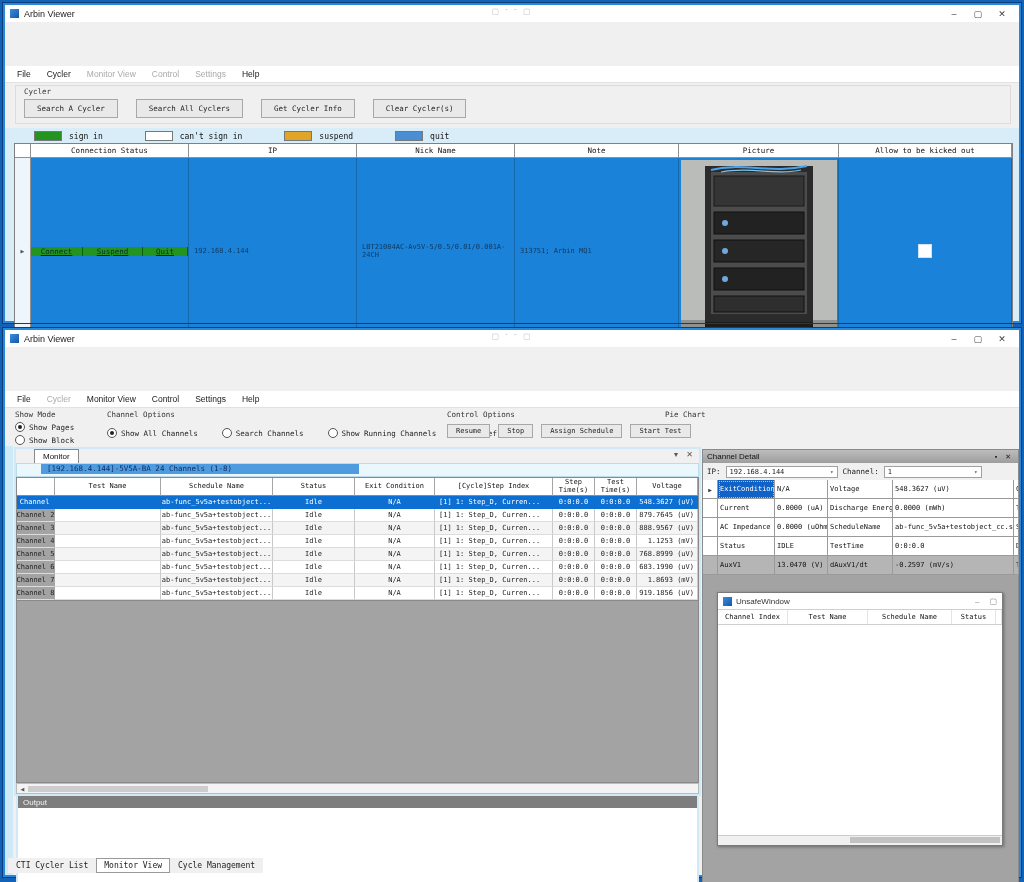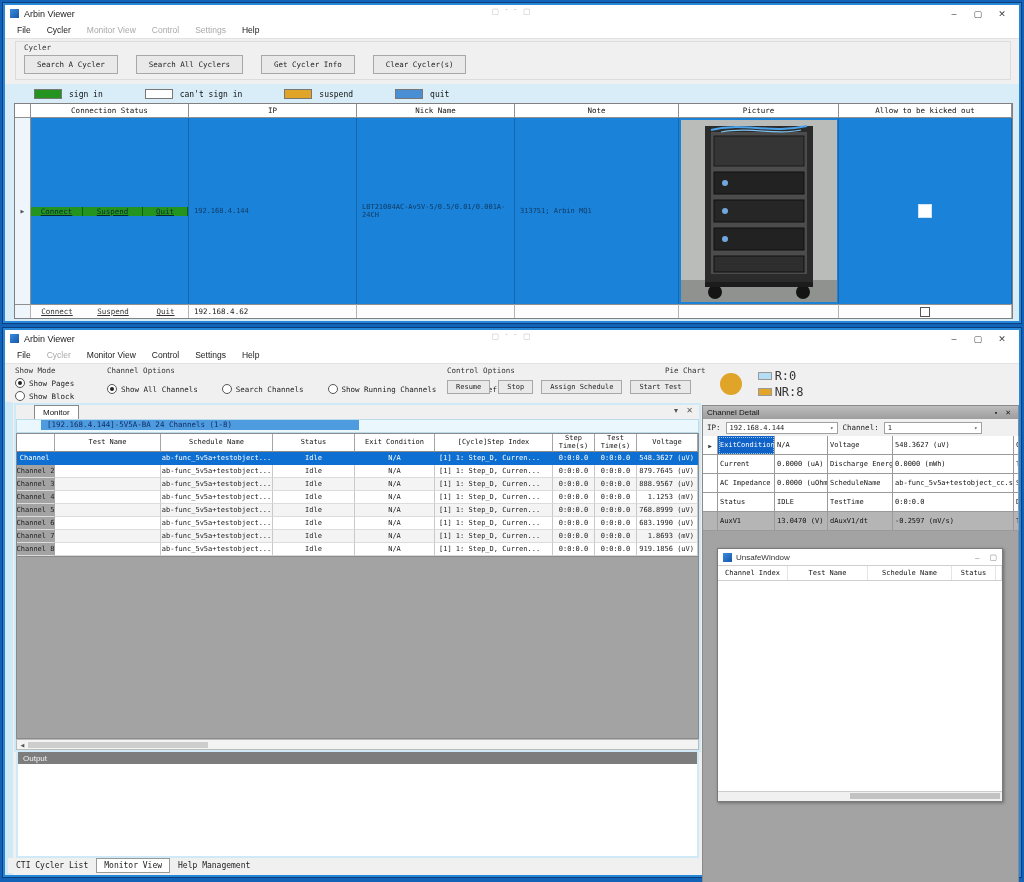--- a/index.html
+++ b/index.html
@@ -7,21 +7,21 @@
   .window{position:absolute;left:3px;width:1018px;background:#f0f0f0;border:2px solid #2787d8;outline:1px solid #0b3e7a;box-sizing:border-box;display:flex;flex-direction:column;}
   #win-top{top:3px;height:320px;}
   #win-bottom{top:328px;height:549px;}
 
   
   .titlebar{height:17px;background:#fff;display:flex;align-items:center;gap:5px;padding:0 5px;font-size:9px;color:#222;position:relative;flex:0 0 auto;}
   .app-icon{width:9px;height:9px;background:linear-gradient(135deg,#3b8de0,#1557a8);flex:0 0 auto;}
   .dock-icons{position:absolute;left:50%;transform:translateX(-50%);top:2px;color:#c3c3c3;font-size:8px;letter-spacing:2px;}
   .win-controls{margin-left:auto;display:flex;}
   .win-btn{width:24px;text-align:center;font-size:9px;color:#444;line-height:16px;}
-  .menubar{height:16px;background:#fff;display:flex;align-items:center;padding:0 4px;font-size:8.5px;border-bottom:1px solid #e2e2e2;flex:0 0 auto;}
+  .menubar{height:16px;background:#fff;display:flex;align-items:center;padding:0 4px;font-size:8.5px;border-bottom:1px solid #e2e2e2;flex:0 0 auto;margin-top:44px;}
   .menu-item{padding:0 8px;color:#1a1a1a;}
   .menu-item.disabled{color:#a9a9a9;}
   .btn{background:#e9e9e9;border:1px solid #a8a8a8;font-family:"DejaVu Sans Mono",monospace;font-size:7.5px;padding:4px 12px;color:#222;white-space:nowrap;}
   .group-label{font-size:7.5px;font-family:"DejaVu Sans Mono",monospace;color:#333;}
 
   
   .cycler-group{margin:2px 8px 4px 10px;border:1px solid #dcdcdc;padding:1px 8px 5px;background:#f0f0f0;}
   .btn-row{display:flex;gap:18px;margin-top:3px;}
   .top-content{flex:1;background:#d8edf8;padding:3px 6px 2px 9px;display:flex;flex-direction:column;min-height:0;}
   .legend{display:flex;align-items:center;height:15px;padding-left:20px;font-size:8px;font-family:"DejaVu Sans Mono",monospace;color:#111;margin-bottom:2px;}
@@ -54,21 +54,21 @@
   .radio{width:8px;height:8px;border:1px solid #555;border-radius:50%;background:#fff;position:relative;flex:0 0 auto;}
   .radio.checked::after{content:'';position:absolute;left:2px;top:2px;width:4px;height:4px;border-radius:50%;background:#222;}
   .opt{display:flex;align-items:center;gap:4px;font-size:7.5px;font-family:"DejaVu Sans Mono",monospace;color:#222;white-space:nowrap;}
   .show-mode{width:92px;}
   .show-mode .opt{margin-top:3px;}
   .chan-opts{width:340px;}
   .chan-row{display:flex;align-items:center;gap:24px;margin-top:9px;}
   .ctrl-opts{width:218px;}
   .ctrl-row{display:flex;gap:8px;margin-top:5px;}
   .ctrl-row .btn{padding:2px 8px;font-size:7px;}
-  .pie-group{display:flex;flex-direction:row;}
+  .pie-group{display:flex;flex-direction:column;gap:28px;}
   .pie-row{display:flex;align-items:center;margin-top:2px;}
   .pie-circle{width:22px;height:22px;border-radius:50%;margin-left:14px;}
   .pie-legend{display:flex;flex-direction:column;gap:2px;margin-left:16px;}
   .pl-item{display:flex;align-items:center;gap:3px;font-size:12px;font-family:"DejaVu Sans Mono",monospace;color:#333;}
   .pl-swatch{width:12px;height:6px;border:1px solid #999;}
 
   
   .main2{flex:1;position:relative;background:#f0f0f0;min-height:0;}
   .main2::before{content:'';position:absolute;left:0;top:0;bottom:0;width:8px;background:#cfe9f7;}
   .monitor-area{position:absolute;left:11px;top:3px;width:683px;height:345px;display:flex;flex-direction:column;box-shadow:0 0 0 2px #cfe9f7;background:#f0f0f0;}
@@ -625,19 +625,19 @@
         </div>
         <div class="out-body"></div>
       </div>
 
       <div class="bottom-tabs">
 
           <span class="btab">CTI Cycler List</span>
 
           <span class="btab active">Monitor View</span>
 
-          <span class="btab">Help Management</span>
+          <span class="btab">Cycle Management</span>
 
       </div>
 
     </div>
   </div>
 </div>
 
 </body></html>

